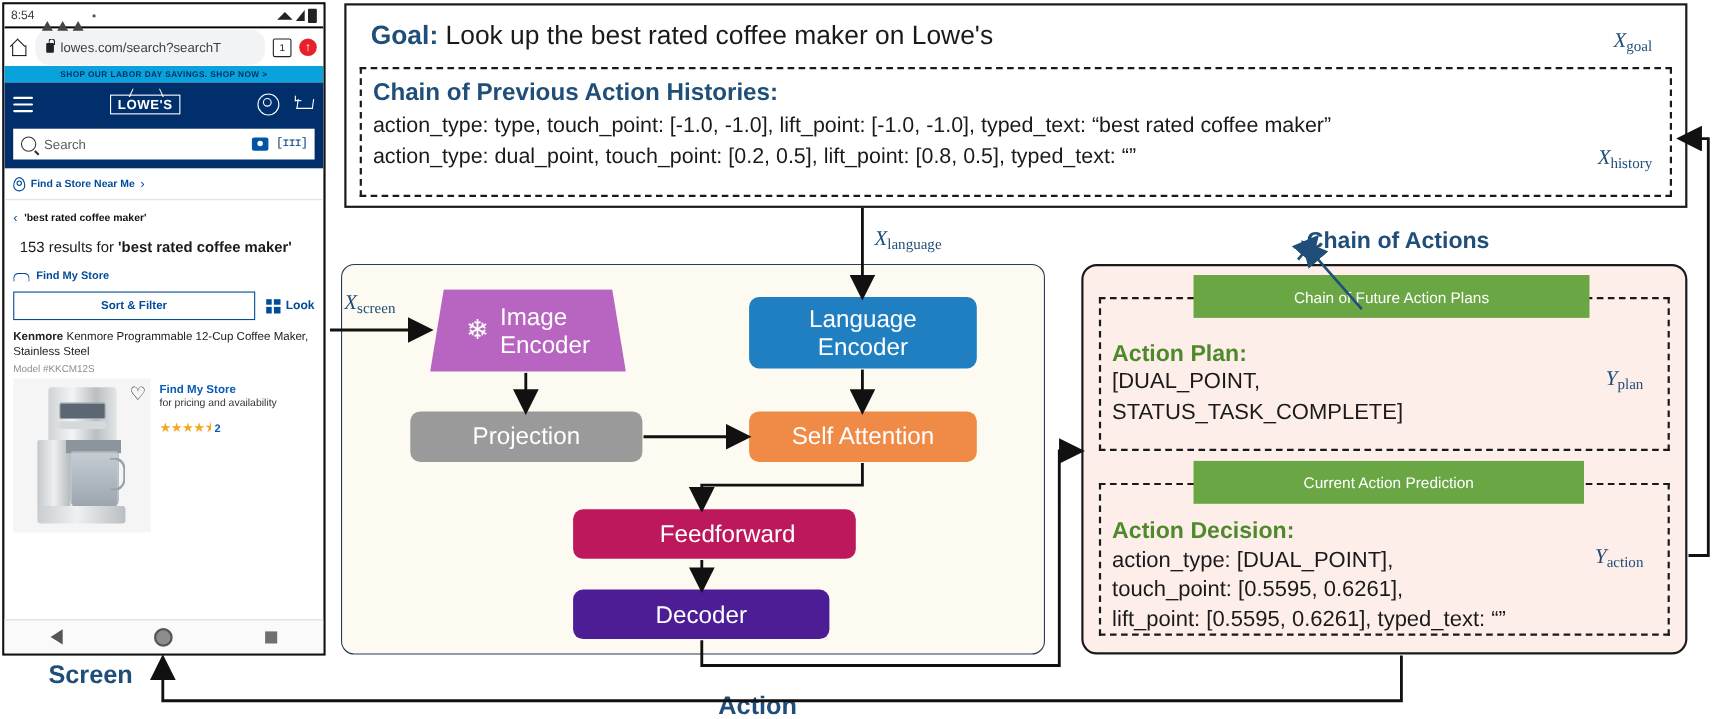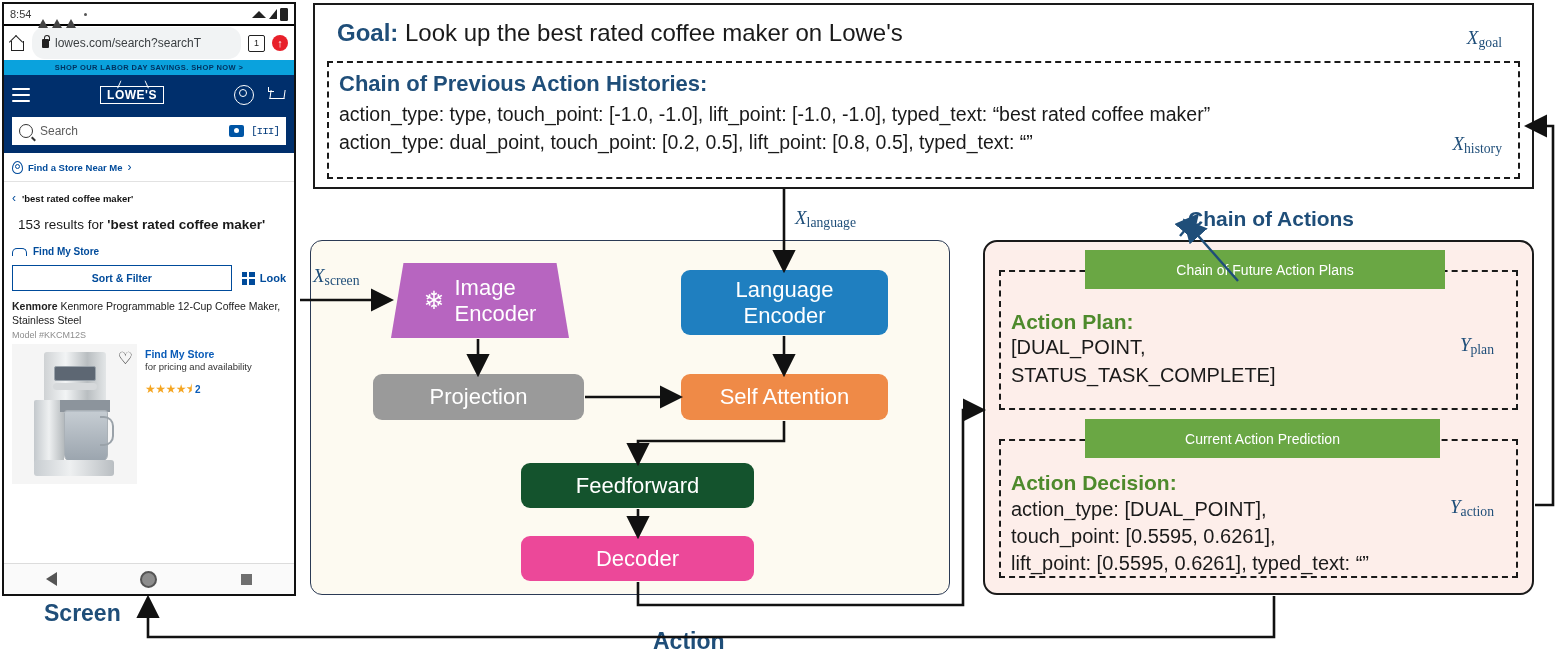--- a/index.html
+++ b/index.html
@@ -277,23 +277,23 @@
 Encoder</span>
   </div>
 
   <div class="node" style="left:681px;top:270px;width:207px;height:65px;background:#1f7fc0;white-space:pre-line;">Language
 Encoder</div>
 
   <div class="node" style="left:373px;top:374px;width:211px;height:46px;background:#9a9a9a;">Projection</div>
 
   <div class="node" style="left:681px;top:374px;width:207px;height:46px;background:#ef8a47;">Self Attention</div>
 
-  <div class="node" style="left:521px;top:463px;width:233px;height:45px;background:#14532d;">Feedforward</div>
-
-  <div class="node" style="left:521px;top:536px;width:233px;height:45px;background:#ec4899;">Decoder</div>
+  <div class="node" style="left:521px;top:463px;width:233px;height:45px;background:#be185d;padding-left:24px;">Feedforward</div>
+
+  <div class="node" style="left:521px;top:536px;width:233px;height:45px;background:#4c1d95;">Decoder</div>
 
   <div class="coalabel" style="left:1188px;top:207px;">Chain of Actions</div>
 
   <div class="actpanel">
     <div class="dashbox" style="left:14px;top:28px;right:14px;height:140px;">
       <div class="plantitle" style="left:10px;top:38px;">Action Plan:</div>
       <div class="planline" style="left:10px;top:64px;">[DUAL_POINT,</div>
       <div class="planline" style="left:10px;top:92px;">STATUS_TASK_COMPLETE]</div>
       <div class="yplan" style="right:22px;top:62px;">
         <span>Y</span><span class="sub">plan</span>

